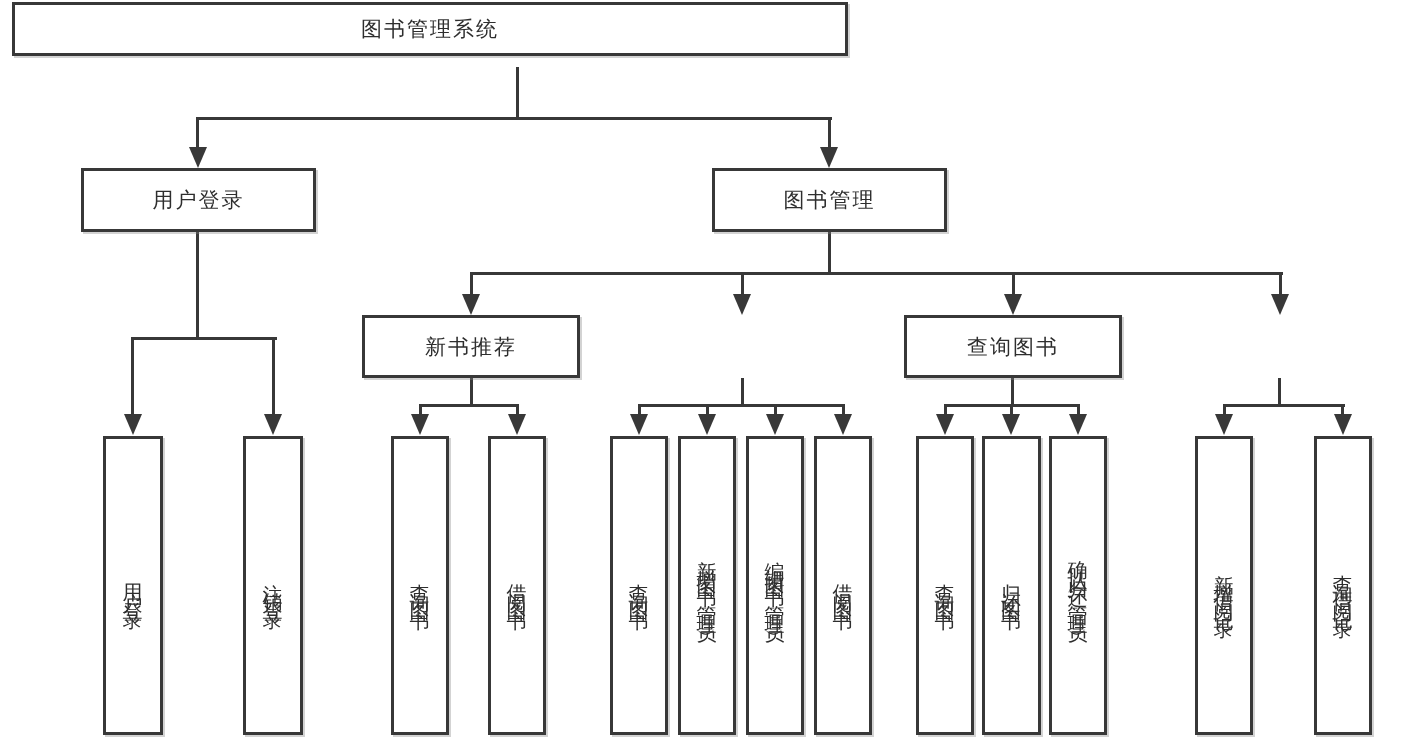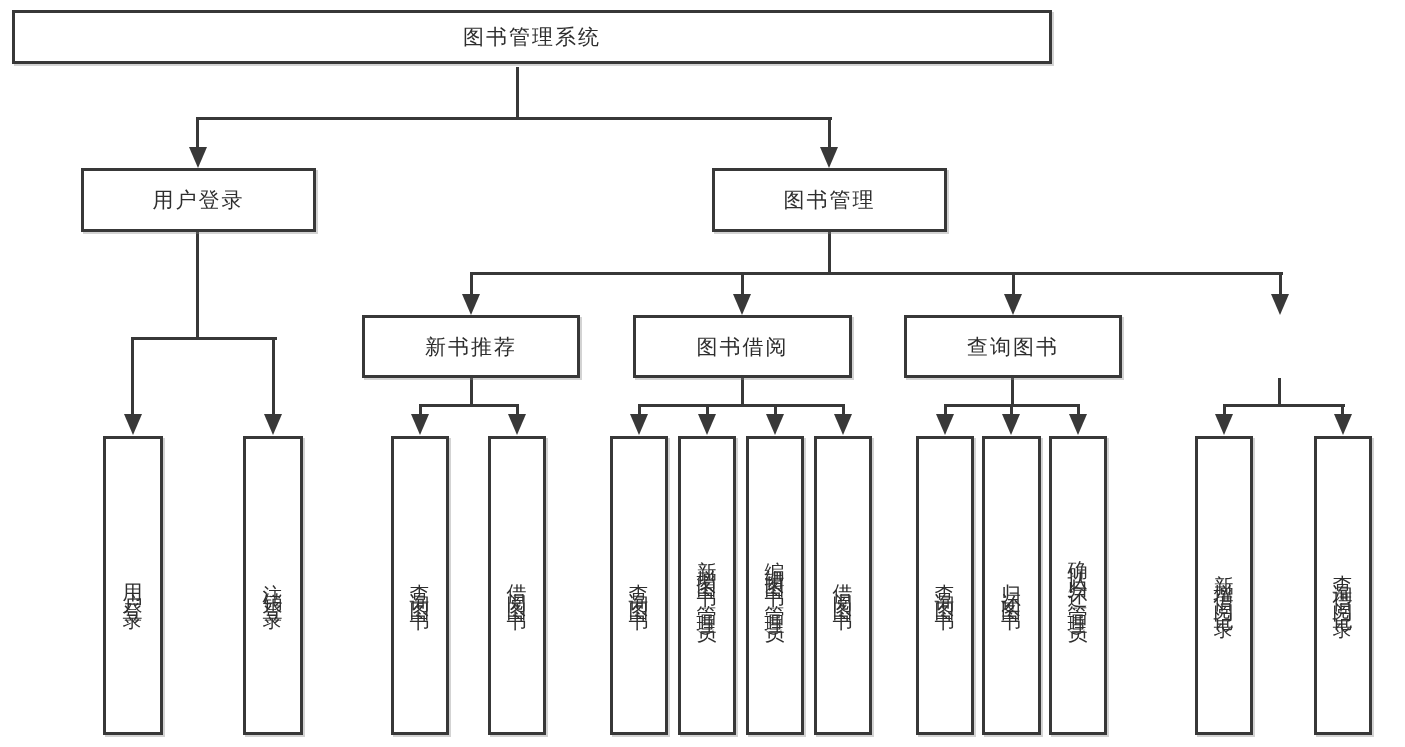--- a/index.html
+++ b/index.html
@@ -89,36 +89,33 @@
   <div class="arrow" style="left:1002px;top:414px"></div>
   <div class="arrow" style="left:1069px;top:414px"></div>
 
   <div class="lnv" style="left:1278px;top:378px;height:28px"></div>
   <div class="ln" style="left:1223px;top:404px;width:122px"></div>
   <div class="lnv" style="left:1223px;top:404px;height:13px"></div>
   <div class="lnv" style="left:1341px;top:404px;height:13px"></div>
   <div class="arrow" style="left:1215px;top:414px"></div>
   <div class="arrow" style="left:1334px;top:414px"></div>
 
-  <div class="box hbox" style="left:12px;top:10px;width:1040px;height:54px">
+  <div class="box hbox" style="left:12px;top:2px;width:836px;height:54px">
     <span class="lbl">图书管理系统</span>
   </div>
 
   <div class="box hbox" style="left:81px;top:168px;width:235px;height:64px">
     <span class="lbl">用户登录</span>
   </div>
   <div class="box hbox" style="left:362px;top:315px;width:218px;height:63px">
     <span class="lbl">新书推荐</span>
   </div>
 
   <div class="box hbox" style="left:712px;top:168px;width:235px;height:64px">
     <span class="lbl">图书管理</span>
-  </div>
-  <div class="box hbox" style="left:633px;top:315px;width:219px;height:63px">
-    <span class="lbl">图书借阅</span>
   </div>
   <div class="box hbox" style="left:904px;top:315px;width:218px;height:63px">
     <span class="lbl">查询图书</span>
   </div>
 
   <div class="box vbox" style="left:103px;top:436px;width:60px;height:299px">
     <span class="lbl">用户登录</span>
   </div>
   <div class="box vbox" style="left:243px;top:436px;width:60px;height:299px">
     <span class="lbl">注销登录</span>

